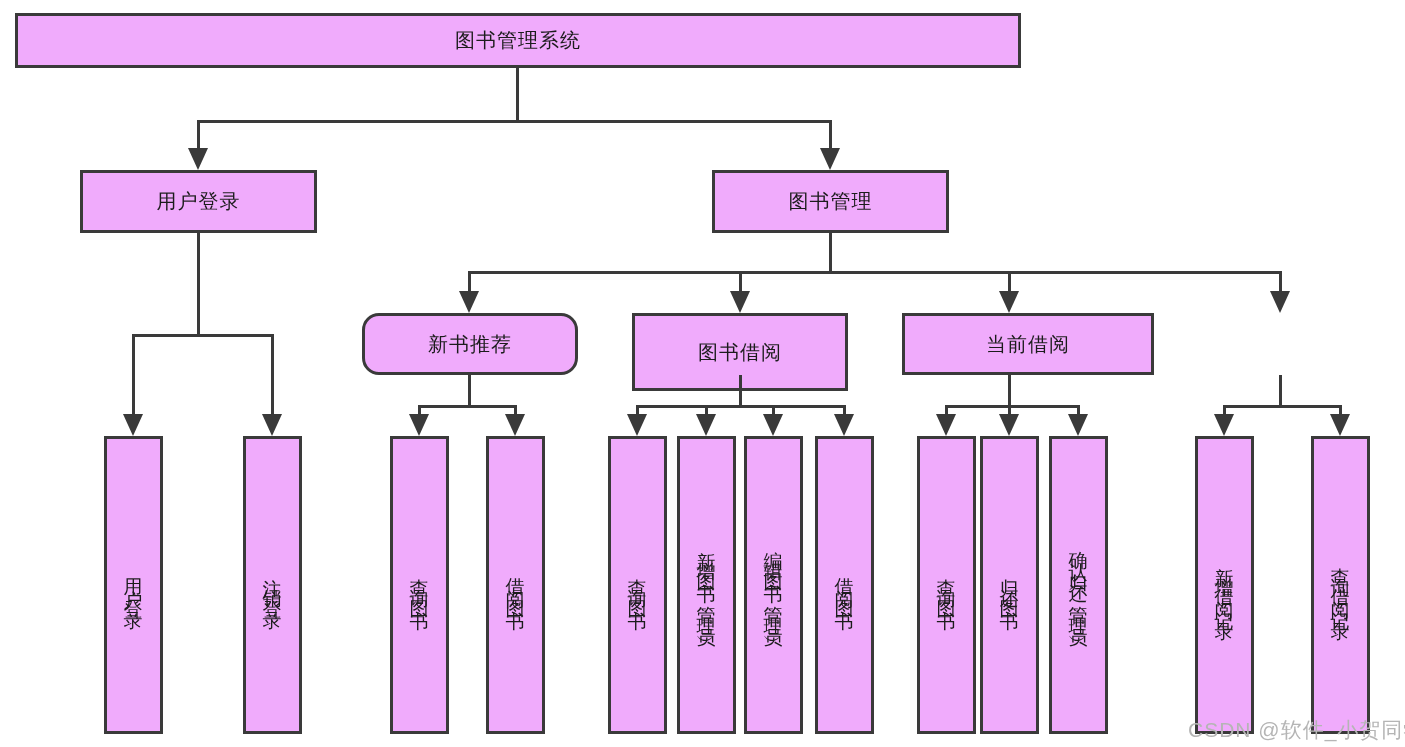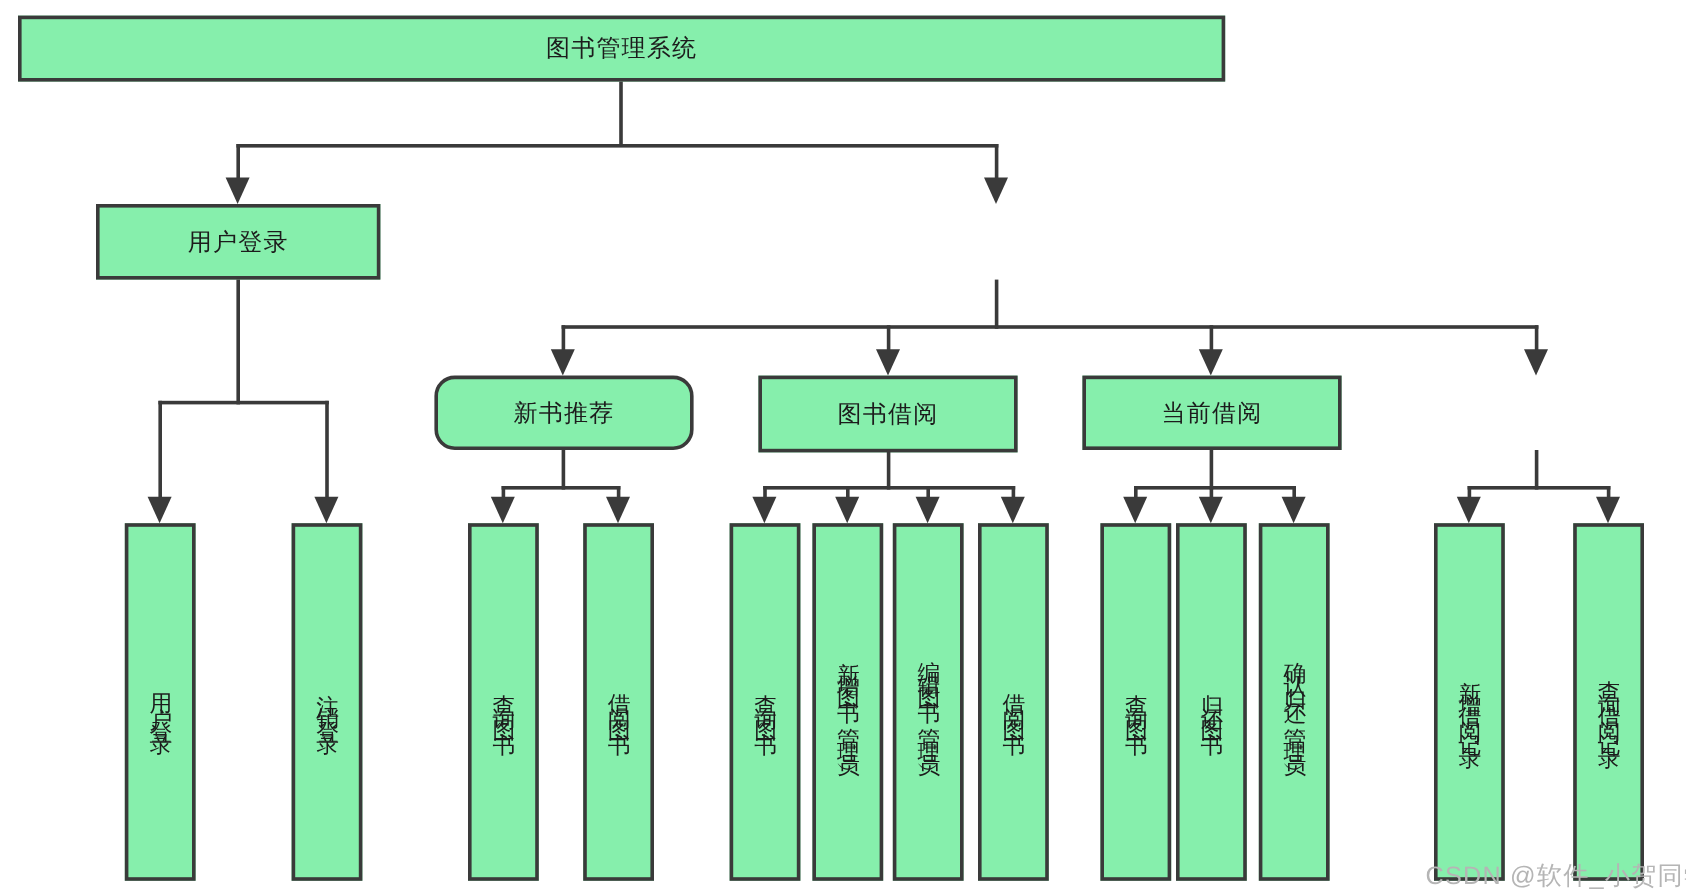--- a/index.html
+++ b/index.html
@@ -12,21 +12,21 @@
     position:relative;
     width:1405px;
     height:747px;
     background:#ffffff;
     overflow:hidden;
   }
   .box{
     position:absolute;
     box-sizing:border-box;
     border:3px solid var(--line);
-    background:#86efac;
+    background:#f0abfc;
     display:flex;
     align-items:center;
     justify-content:center;
     color:var(--text);
     font-size:20px;
     letter-spacing:1px;
   }
   .vbox{
     font-size:19px;
   }
@@ -76,20 +76,23 @@
 
   <div class="vline" style="left:516px;top:68px;height:53px;"></div>
   <div class="hline" style="left:197px;top:120px;width:635px;"></div>
   <div class="vline" style="left:197px;top:120px;height:32px;"></div>
   <div class="arrow" style="left:188px;top:148px;"></div>
   <div class="vline" style="left:829px;top:120px;height:32px;"></div>
   <div class="arrow" style="left:820px;top:148px;"></div>
 
   <div class="box" style="left:80px;top:170px;width:237px;height:63px;">
     <span>用户登录</span>
+  </div>
+  <div class="box" style="left:712px;top:170px;width:237px;height:63px;">
+    <span>图书管理</span>
   </div>
 
   <div class="vline" style="left:197px;top:233px;height:104px;"></div>
   <div class="hline" style="left:132px;top:334px;width:142px;"></div>
   <div class="vline" style="left:132px;top:334px;height:84px;"></div>
   <div class="arrow" style="left:123px;top:414px;"></div>
   <div class="vline" style="left:271px;top:334px;height:84px;"></div>
   <div class="arrow" style="left:262px;top:414px;"></div>
 
   <div class="vline" style="left:829px;top:233px;height:41px;"></div>
@@ -99,24 +102,24 @@
   <div class="vline" style="left:739px;top:271px;height:24px;"></div>
   <div class="arrow" style="left:730px;top:291px;"></div>
   <div class="vline" style="left:1008px;top:271px;height:24px;"></div>
   <div class="arrow" style="left:999px;top:291px;"></div>
   <div class="vline" style="left:1279px;top:271px;height:24px;"></div>
   <div class="arrow" style="left:1270px;top:291px;"></div>
 
   <div class="box" style="left:362px;top:313px;width:216px;height:62px;border-radius:17px;">
     <span>新书推荐</span>
   </div>
-  <div class="box" style="left:632px;top:313px;width:216px;height:64px;">
+  <div class="box" style="left:632px;top:313px;width:216px;height:78px;">
     <span>图书借阅</span>
   </div>
-  <div class="box" style="left:902px;top:313px;width:216px;height:62px;">
+  <div class="box" style="left:902px;top:313px;width:252px;height:62px;">
     <span>当前借阅</span>
   </div>
 
   <div class="vline" style="left:468px;top:375px;height:33px;"></div>
   <div class="hline" style="left:418px;top:405px;width:99px;"></div>
   <div class="vline" style="left:418px;top:405px;height:14px;"></div>
   <div class="arrow" style="left:409px;top:414px;"></div>
   <div class="vline" style="left:514px;top:405px;height:14px;"></div>
   <div class="arrow" style="left:505px;top:414px;"></div>
 

